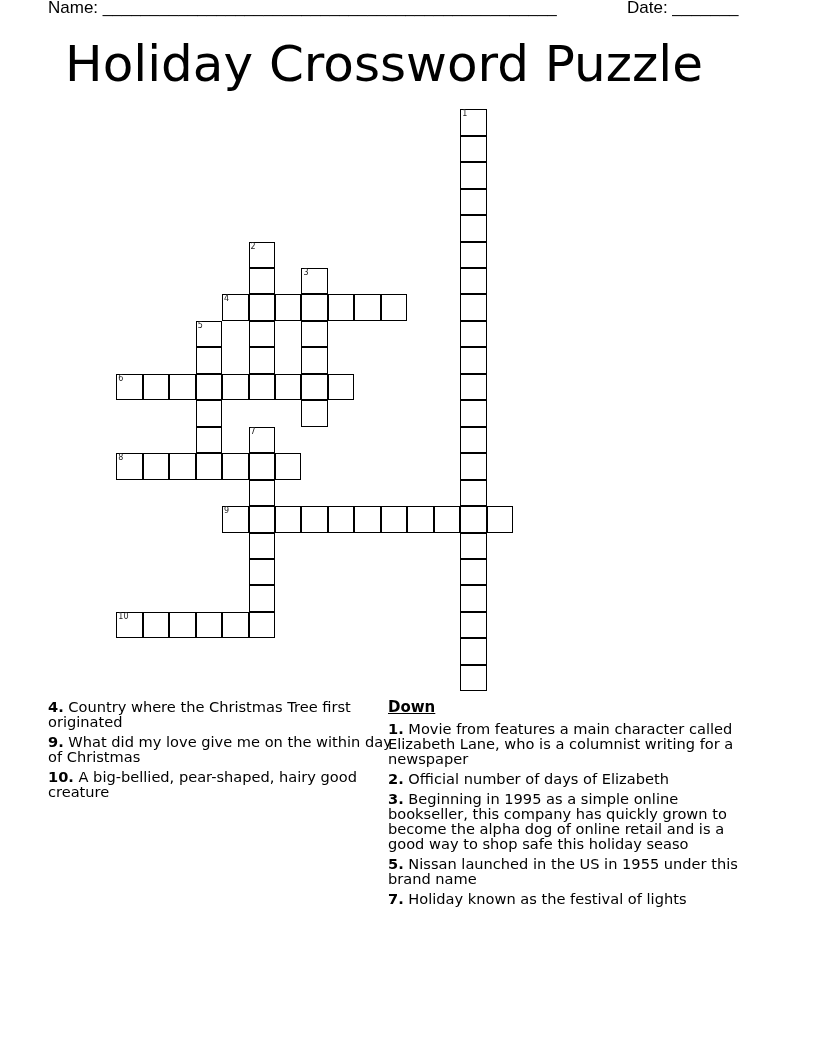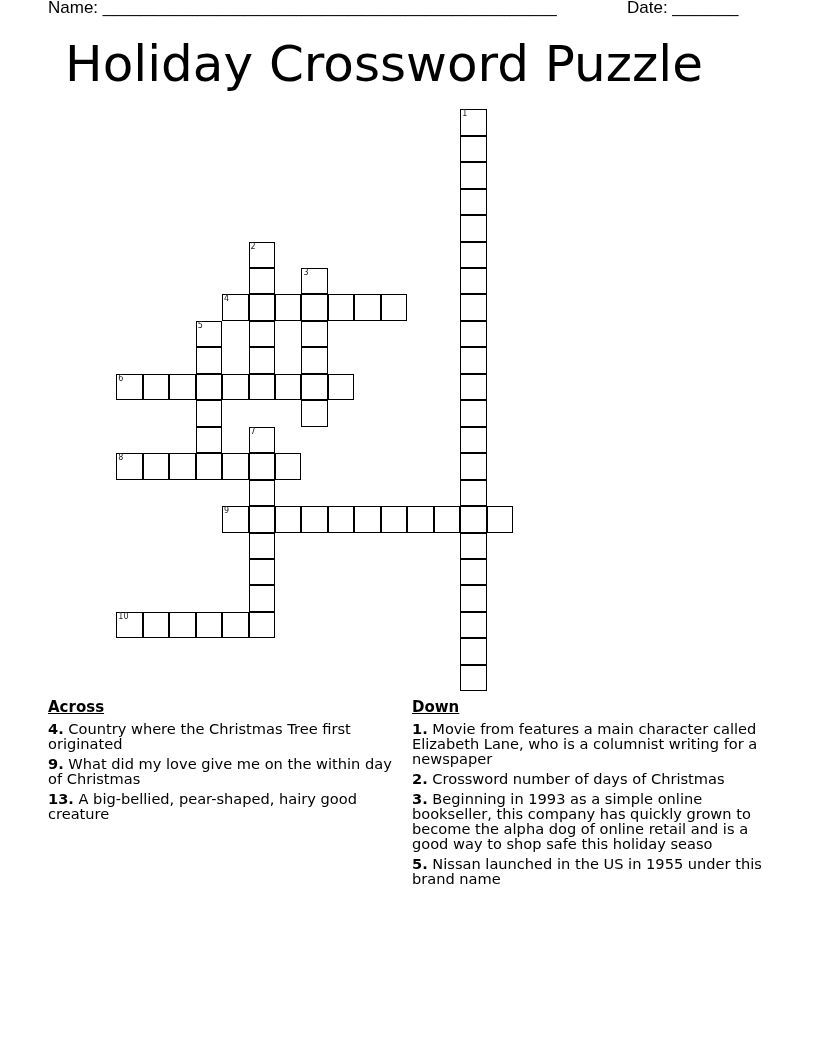--- a/index.html
+++ b/index.html
@@ -8,21 +8,21 @@
     .hdr-name { left: 48px; }
     .hdr-date { left: 627px; }
     .title { position: absolute; top: 32px; left: 0; width: 768px; text-align: center;
       font-family: "DejaVu Sans", sans-serif; font-size: 50px; line-height: 64px; }
     .grid { position: absolute; left: 0; top: 0; width: 816px; height: 700px; }
     .cell { position: absolute; width: 26.45px; height: 26.45px; box-sizing: border-box;
       border: 1.4px solid #000; background: #fff; margin-left: -0.7px; margin-top: -0.7px; }
     .cell .num { position: absolute; left: 1px; top: -1px; font-family: "DejaVu Sans", sans-serif; font-size: 8px; line-height: 10px; color: #222; }
     .clues { position: absolute; top: 699px; font-family: "DejaVu Sans", sans-serif; font-size: 14.6px; line-height: 15px; }
     .clues-across { left: 48px; width: 360px; }
-    .clues-down { left: 412px; width: 360px; }
+    .clues-down { left: 388px; width: 360px; }
     .clues h3 { margin: 0 0 5px 0; font-size: 15px; font-weight: bold; text-decoration: underline; line-height: 17px; }
     .clue { margin: 0 0 5px 0; }
     .clue b { font-weight: bold; }
   </style>
 </head>
 <body>
 
 <div class="hdr hdr-name">Name: ________________________________________________</div>
 <div class="hdr hdr-date">Date: _______</div>
 
@@ -123,25 +123,25 @@
     <div class="cell" style="left: 117px; top: 612.55px;">
       <span class="num">10</span>
     </div>
     <div class="cell" style="left: 143.45px; top: 612.55px;"></div>
     <div class="cell" style="left: 169.9px; top: 612.55px;"></div>
     <div class="cell" style="left: 196.35px; top: 612.55px;"></div>
     <div class="cell" style="left: 222.8px; top: 612.55px;"></div>
   </div>
 
 <div class="clues clues-across">
-  <h3>Across</h3>
   <div class="clue"><b>4.</b> <span>Country where the Christmas Tree first originated</span></div>
   <div class="clue"><b>9.</b> <span>What did my love give me on the within day of Christmas</span></div>
-  <div class="clue"><b>13.</b> <span>A big-bellied, pear-shaped, hairy good creature</span></div>
+  <div class="clue"><b>10.</b> <span>A big-bellied, pear-shaped, hairy good creature</span></div>
 </div>
 
 <div class="clues clues-down">
   <h3>Down</h3>
   <div class="clue"><b>1.</b> <span>Movie from features a main character called Elizabeth Lane, who is a columnist writing for a newspaper</span></div>
-  <div class="clue"><b>2.</b> <span>Crossword number of days of Christmas</span></div>
-  <div class="clue"><b>3.</b> <span>Beginning in 1993 as a simple online bookseller, this company has quickly grown to become the alpha dog of online retail and is a good way to shop safe this holiday seaso</span></div>
+  <div class="clue"><b>2.</b> <span>Official number of days of Elizabeth</span></div>
+  <div class="clue"><b>3.</b> <span>Beginning in 1995 as a simple online bookseller, this company has quickly grown to become the alpha dog of online retail and is a good way to shop safe this holiday seaso</span></div>
   <div class="clue"><b>5.</b> <span>Nissan launched in the US in 1955 under this brand name</span></div>
+  <div class="clue"><b>7.</b> <span>Holiday known as the festival of lights</span></div>
 </div>
 
 </body></html>

